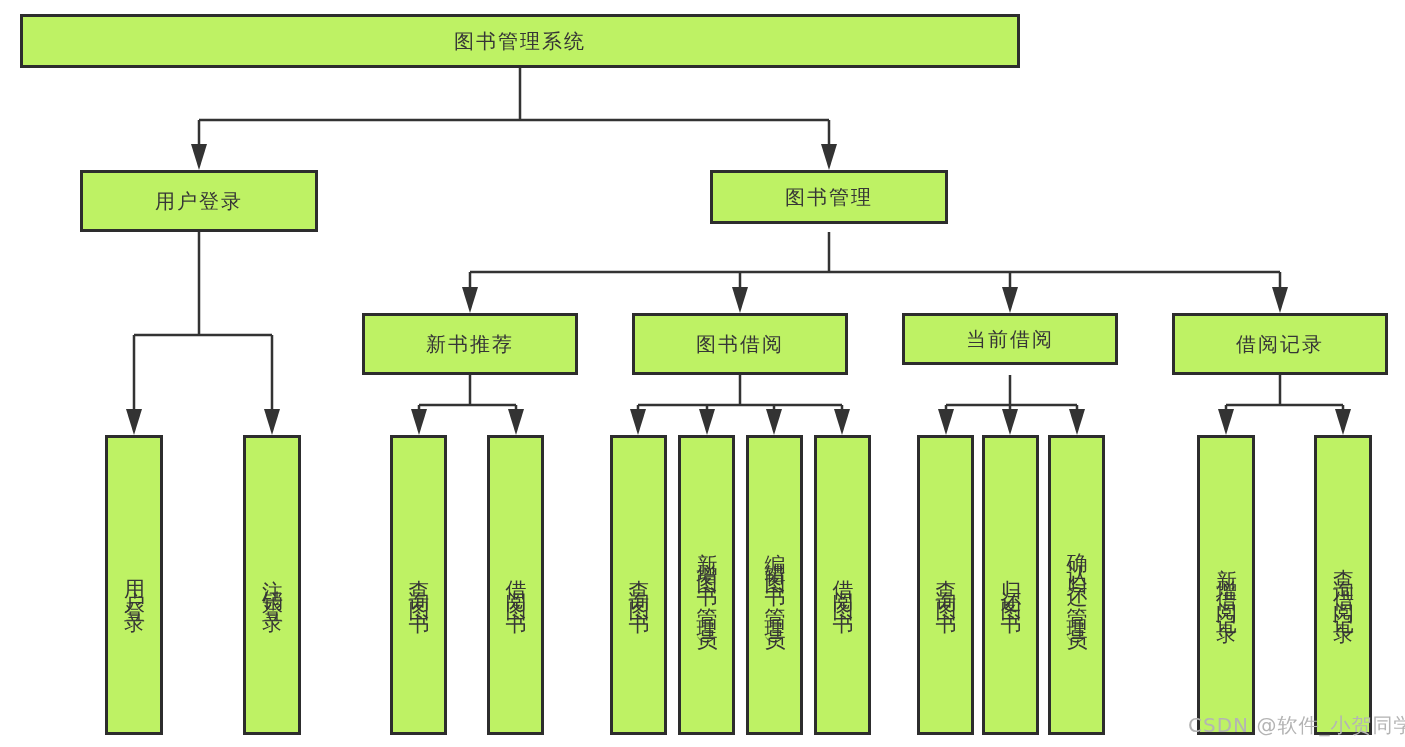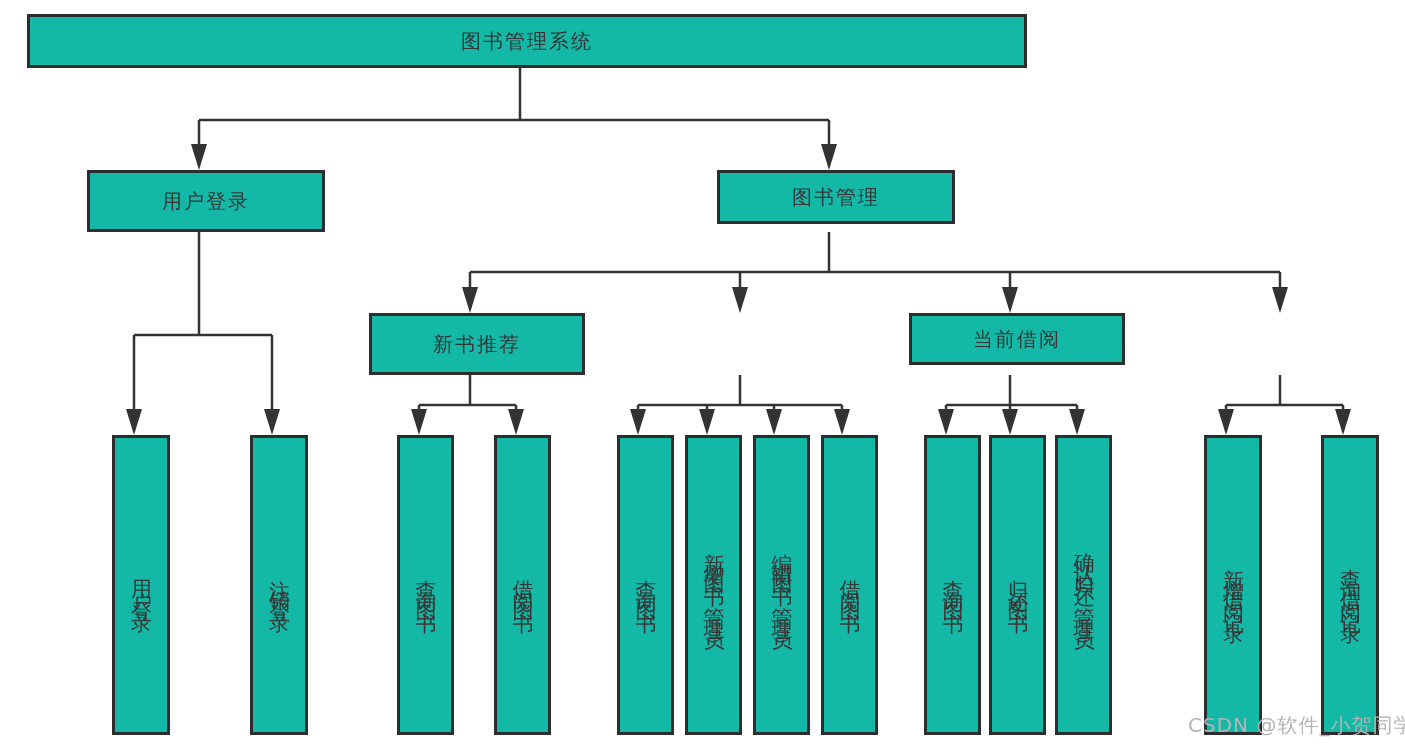--- a/index.html
+++ b/index.html
@@ -28,26 +28,25 @@
     fill: none;
   }
   .connectors polygon {
     fill: var(--line, #333333);
     stroke: none;
   }
   .box {
     position: absolute;
     box-sizing: border-box;
     border: 3px solid var(--box_border, #2d2d2d);
-    background: #14b8a6;
+    background: #bef264;
     display: flex;
     align-items: center;
     justify-content: center;
     color: var(--text, #363636);
-    margin-left: 7px;
   }
   .hbox {
     font-size: 20px;
     letter-spacing: 2px;
     white-space: nowrap;
   }
   .leaf {
     writing-mode: vertical-rl;
     text-orientation: mixed;
     font-size: 21px;
@@ -119,21 +118,23 @@
       <polygon points="1335,409 1351,409 1343,435"></polygon>
     </g>
   </svg>
 
   <div class="box hbox" style="left:20px; top:14px; width:1000px; height:54px;">图书管理系统</div>
 
   <div class="box hbox" style="left:80px; top:170px; width:238px; height:62px;">用户登录</div>
   <div class="box hbox" style="left:710px; top:170px; width:238px; height:54px;">图书管理</div>
 
   <div class="box hbox" style="left:362px; top:313px; width:216px; height:62px;">新书推荐</div>
+  <div class="box hbox" style="left:632px; top:313px; width:216px; height:62px;">图书借阅</div>
   <div class="box hbox" style="left:902px; top:313px; width:216px; height:52px;">当前借阅</div>
+  <div class="box hbox" style="left:1172px; top:313px; width:216px; height:62px;">借阅记录</div>
 
   <div class="box leaf" style="left:105px; top:435px; width:58px; height:300px;">用户登录</div>
   <div class="box leaf" style="left:243px; top:435px; width:58px; height:300px;">注销登录</div>
 
   <div class="box leaf" style="left:390px; top:435px; width:57px; height:300px;">查询图书</div>
   <div class="box leaf" style="left:487px; top:435px; width:57px; height:300px;">借阅图书</div>
 
   <div class="box leaf" style="left:610px; top:435px; width:57px; height:300px;">查询图书</div>
   <div class="box leaf" style="left:678px; top:435px; width:57px; height:300px;">新增图书（管理员）</div>
   <div class="box leaf" style="left:746px; top:435px; width:57px; height:300px;">编辑图书（管理员）</div>

